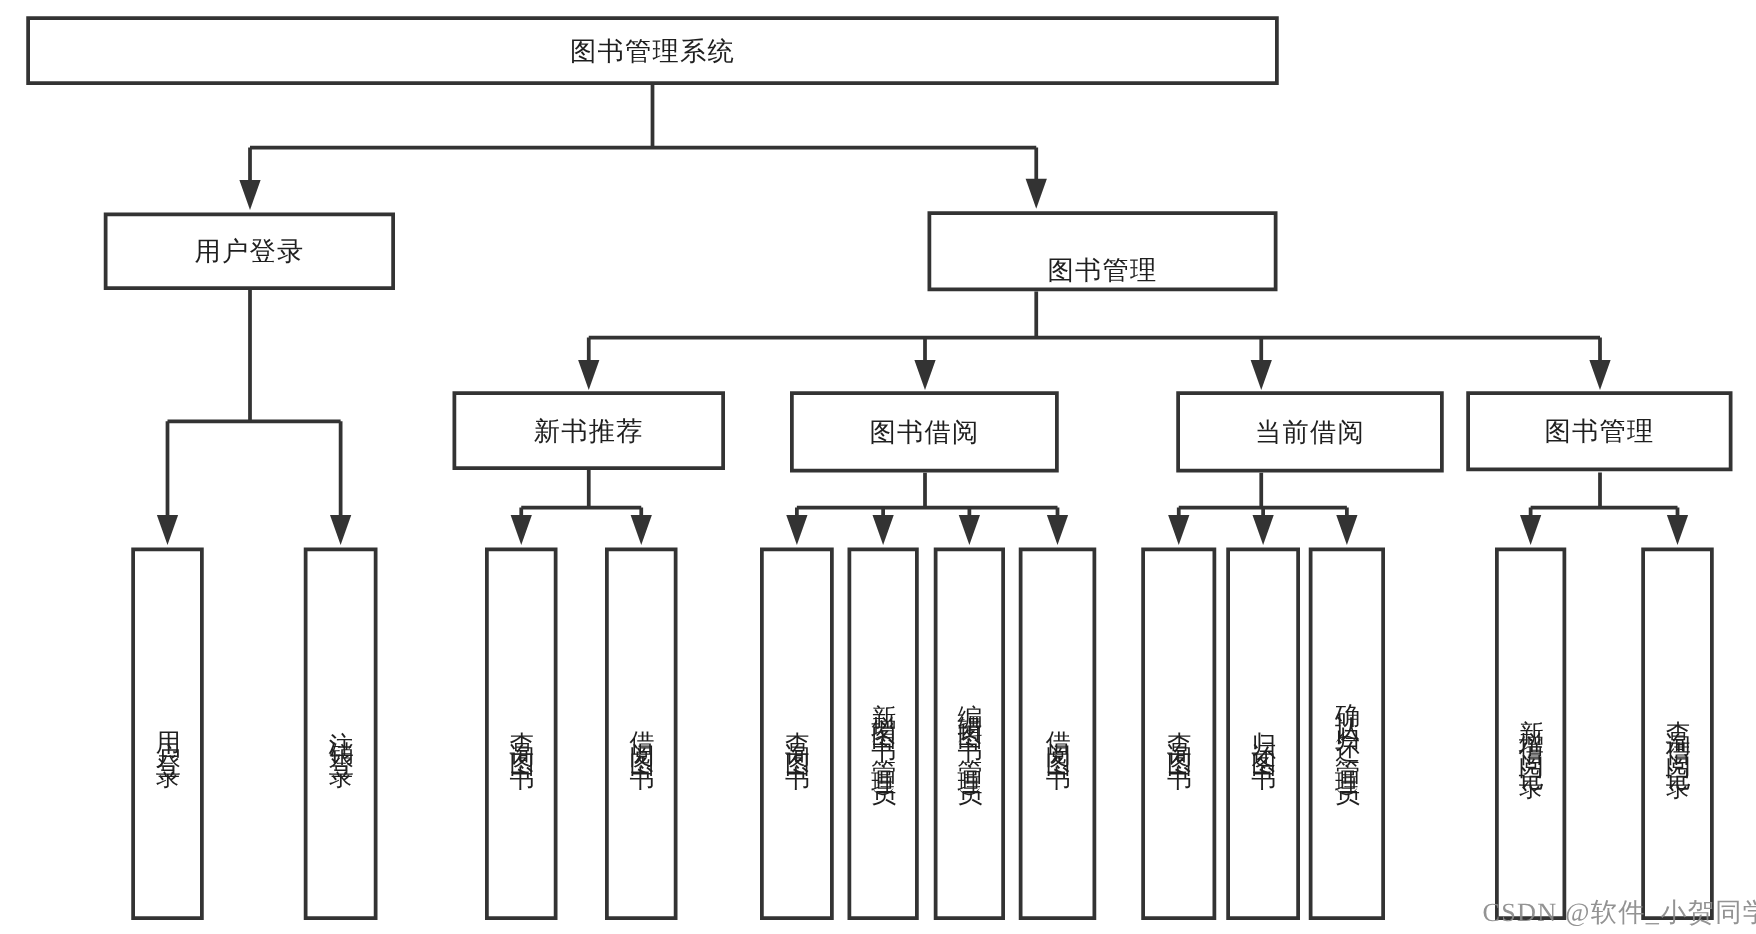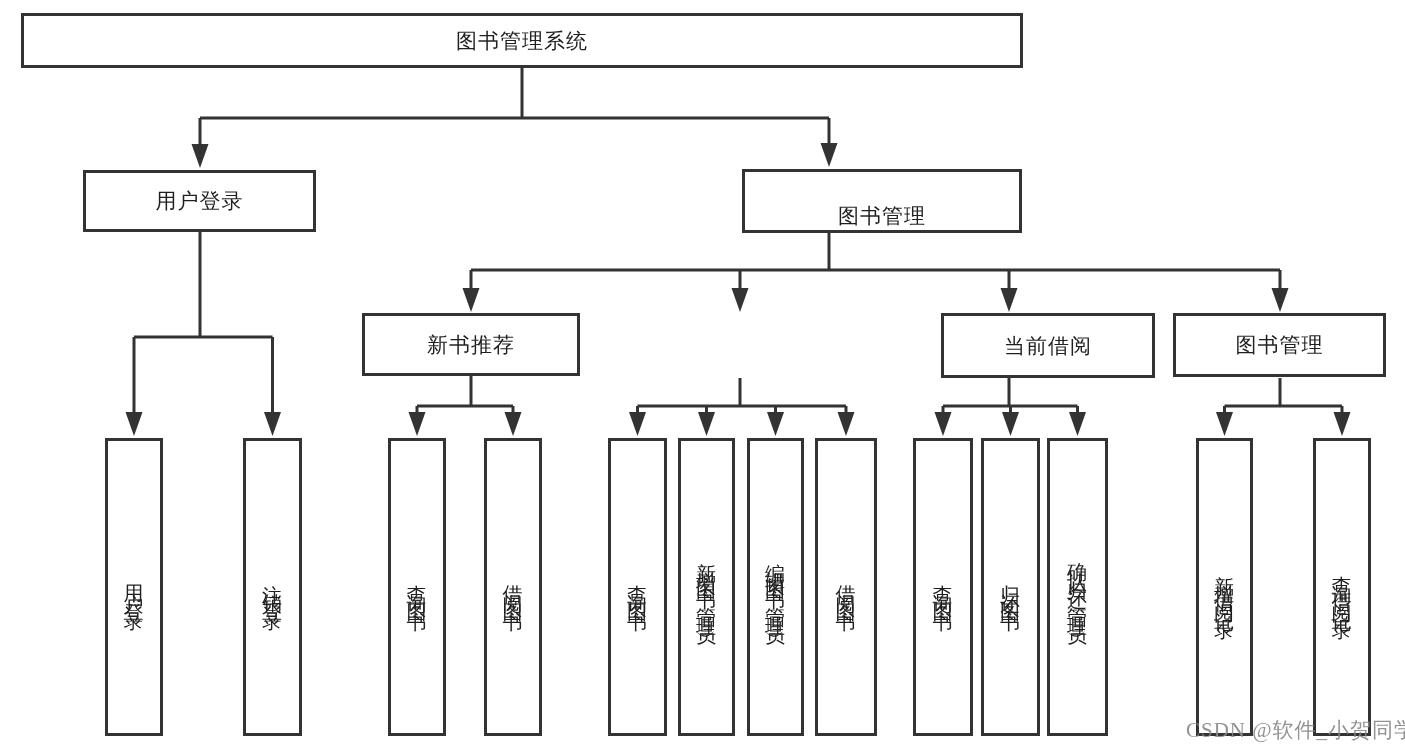--- a/index.html
+++ b/index.html
@@ -110,20 +110,23 @@
   <div class="box" style="left:83px;top:170px;width:233px;height:62px;">
     <span class="hlabel">用户登录</span>
   </div>
   <div class="box" style="left:742px;top:169px;width:280px;height:64px;align-items:flex-end;">
     <span class="hlabel">图书管理</span>
   </div>
 
   <div class="box" style="left:362px;top:313px;width:218px;height:63px;align-items:center;">
     <span class="hlabel">新书推荐</span>
   </div>
+  <div class="box" style="left:632px;top:313px;width:215px;height:65px;">
+    <span class="hlabel">图书借阅</span>
+  </div>
   <div class="box" style="left:941px;top:313px;width:214px;height:65px;">
     <span class="hlabel">当前借阅</span>
   </div>
   <div class="box" style="left:1173px;top:313px;width:213px;height:64px;">
     <span class="hlabel">图书管理</span>
   </div>
 
   <div class="box" style="left:105px;top:438px;width:58px;height:298px;">
     <span class="vtext">用户登录</span>
   </div>

